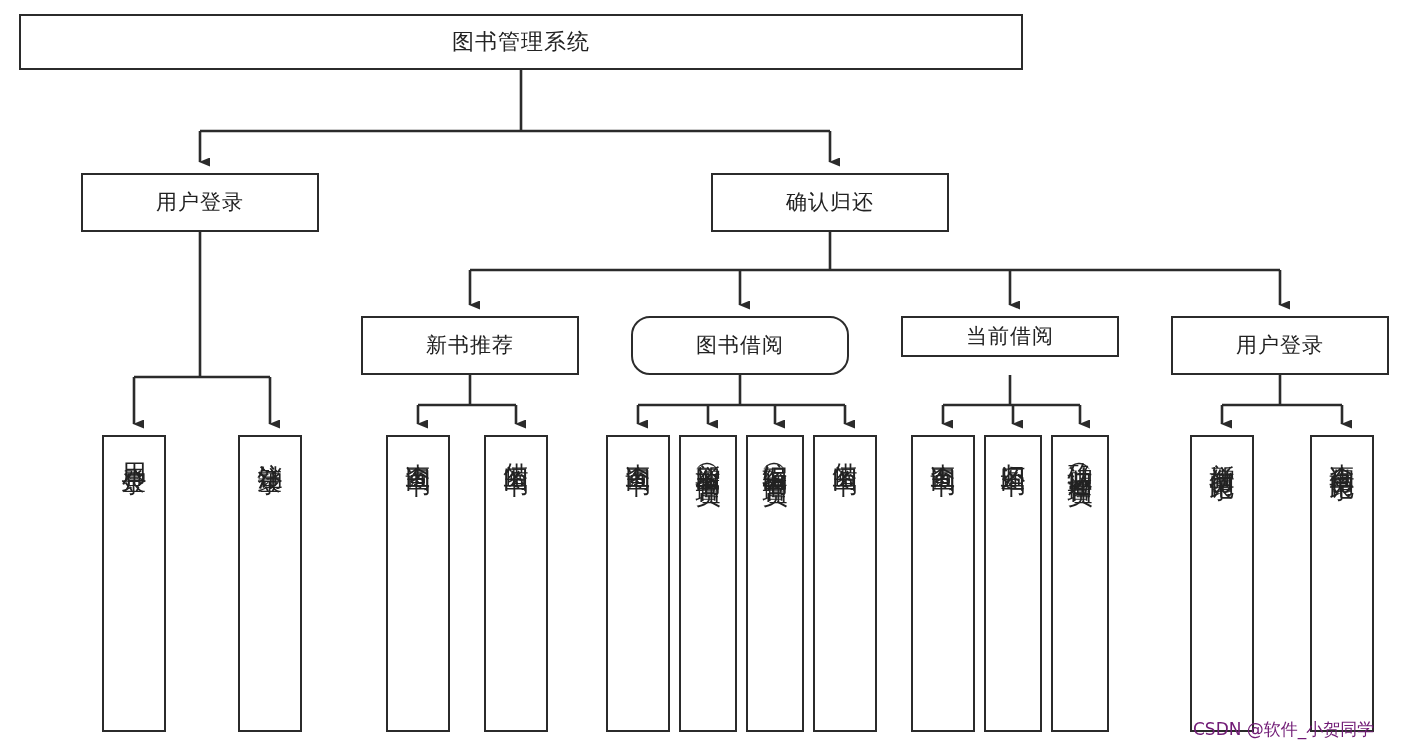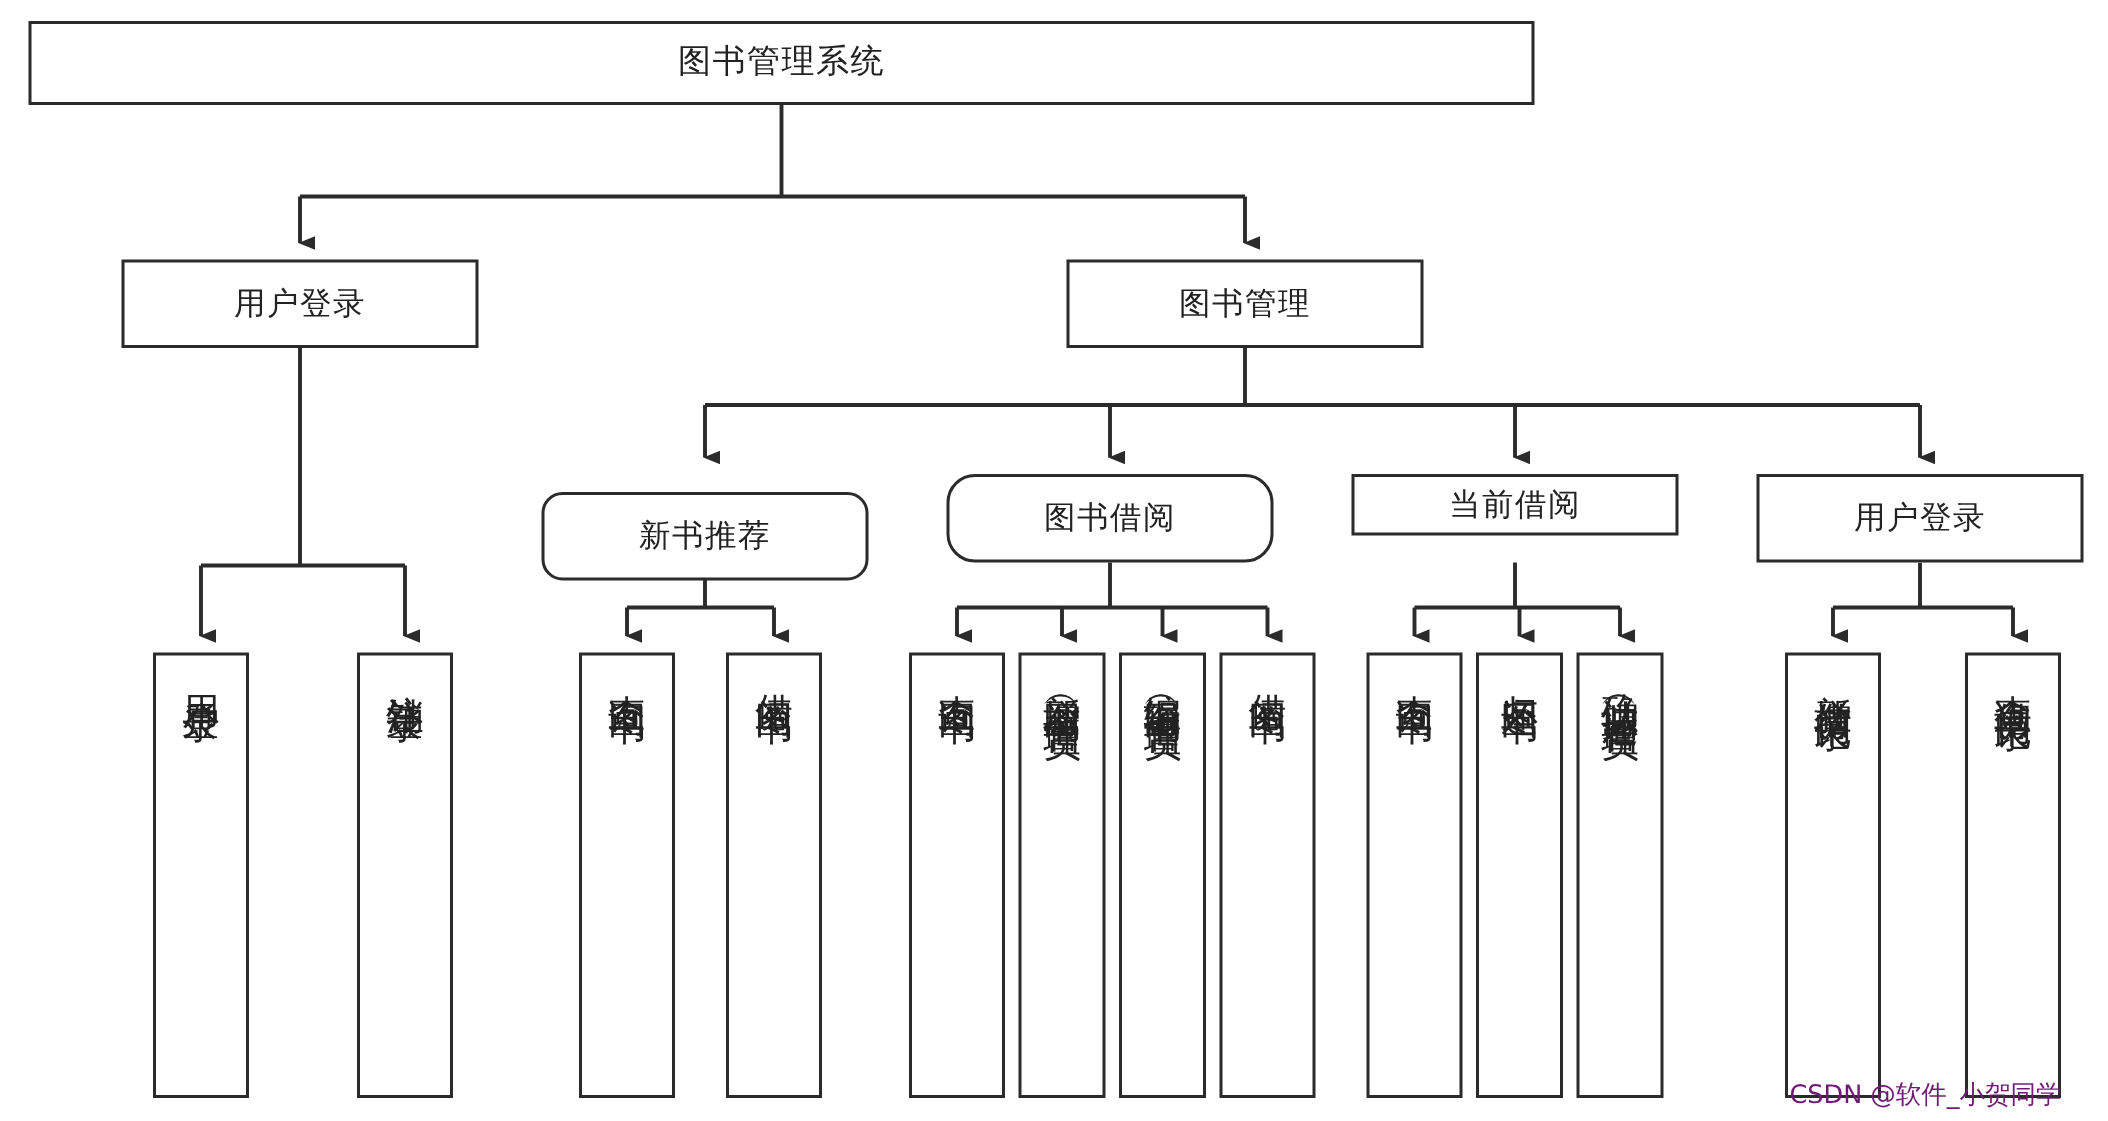--- a/index.html
+++ b/index.html
@@ -133,24 +133,24 @@
   </svg>
 
   <div class="node horiz root" style="left:19px; top:14px; width:1004px; height:56px;">
     <span class="node-label">图书管理系统</span>
   </div>
 
   <div class="node horiz" style="left:81px; top:173px; width:238px; height:59px;">
     <span class="node-label">用户登录</span>
   </div>
   <div class="node horiz" style="left:711px; top:173px; width:238px; height:59px;">
-    <span class="node-label">图书管理</span>
-  </div>
-
-  <div class="node horiz" style="left:361px; top:328px; width:218px; height:59px;border-radius:14px;">
+    <span class="node-label">确认归还</span>
+  </div>
+
+  <div class="node horiz" style="left:361px; top:316px; width:218px; height:59px;">
     <span class="node-label">新书推荐</span>
   </div>
   <div class="node horiz" style="left:631px; top:316px; width:218px; height:59px;border-radius:19px;">
     <span class="node-label">图书借阅</span>
   </div>
   <div class="node horiz" style="left:901px; top:316px; width:218px; height:41px;">
     <span class="node-label">当前借阅</span>
   </div>
   <div class="node horiz" style="left:1171px; top:316px; width:218px; height:59px;">
     <span class="node-label">用户登录</span>

